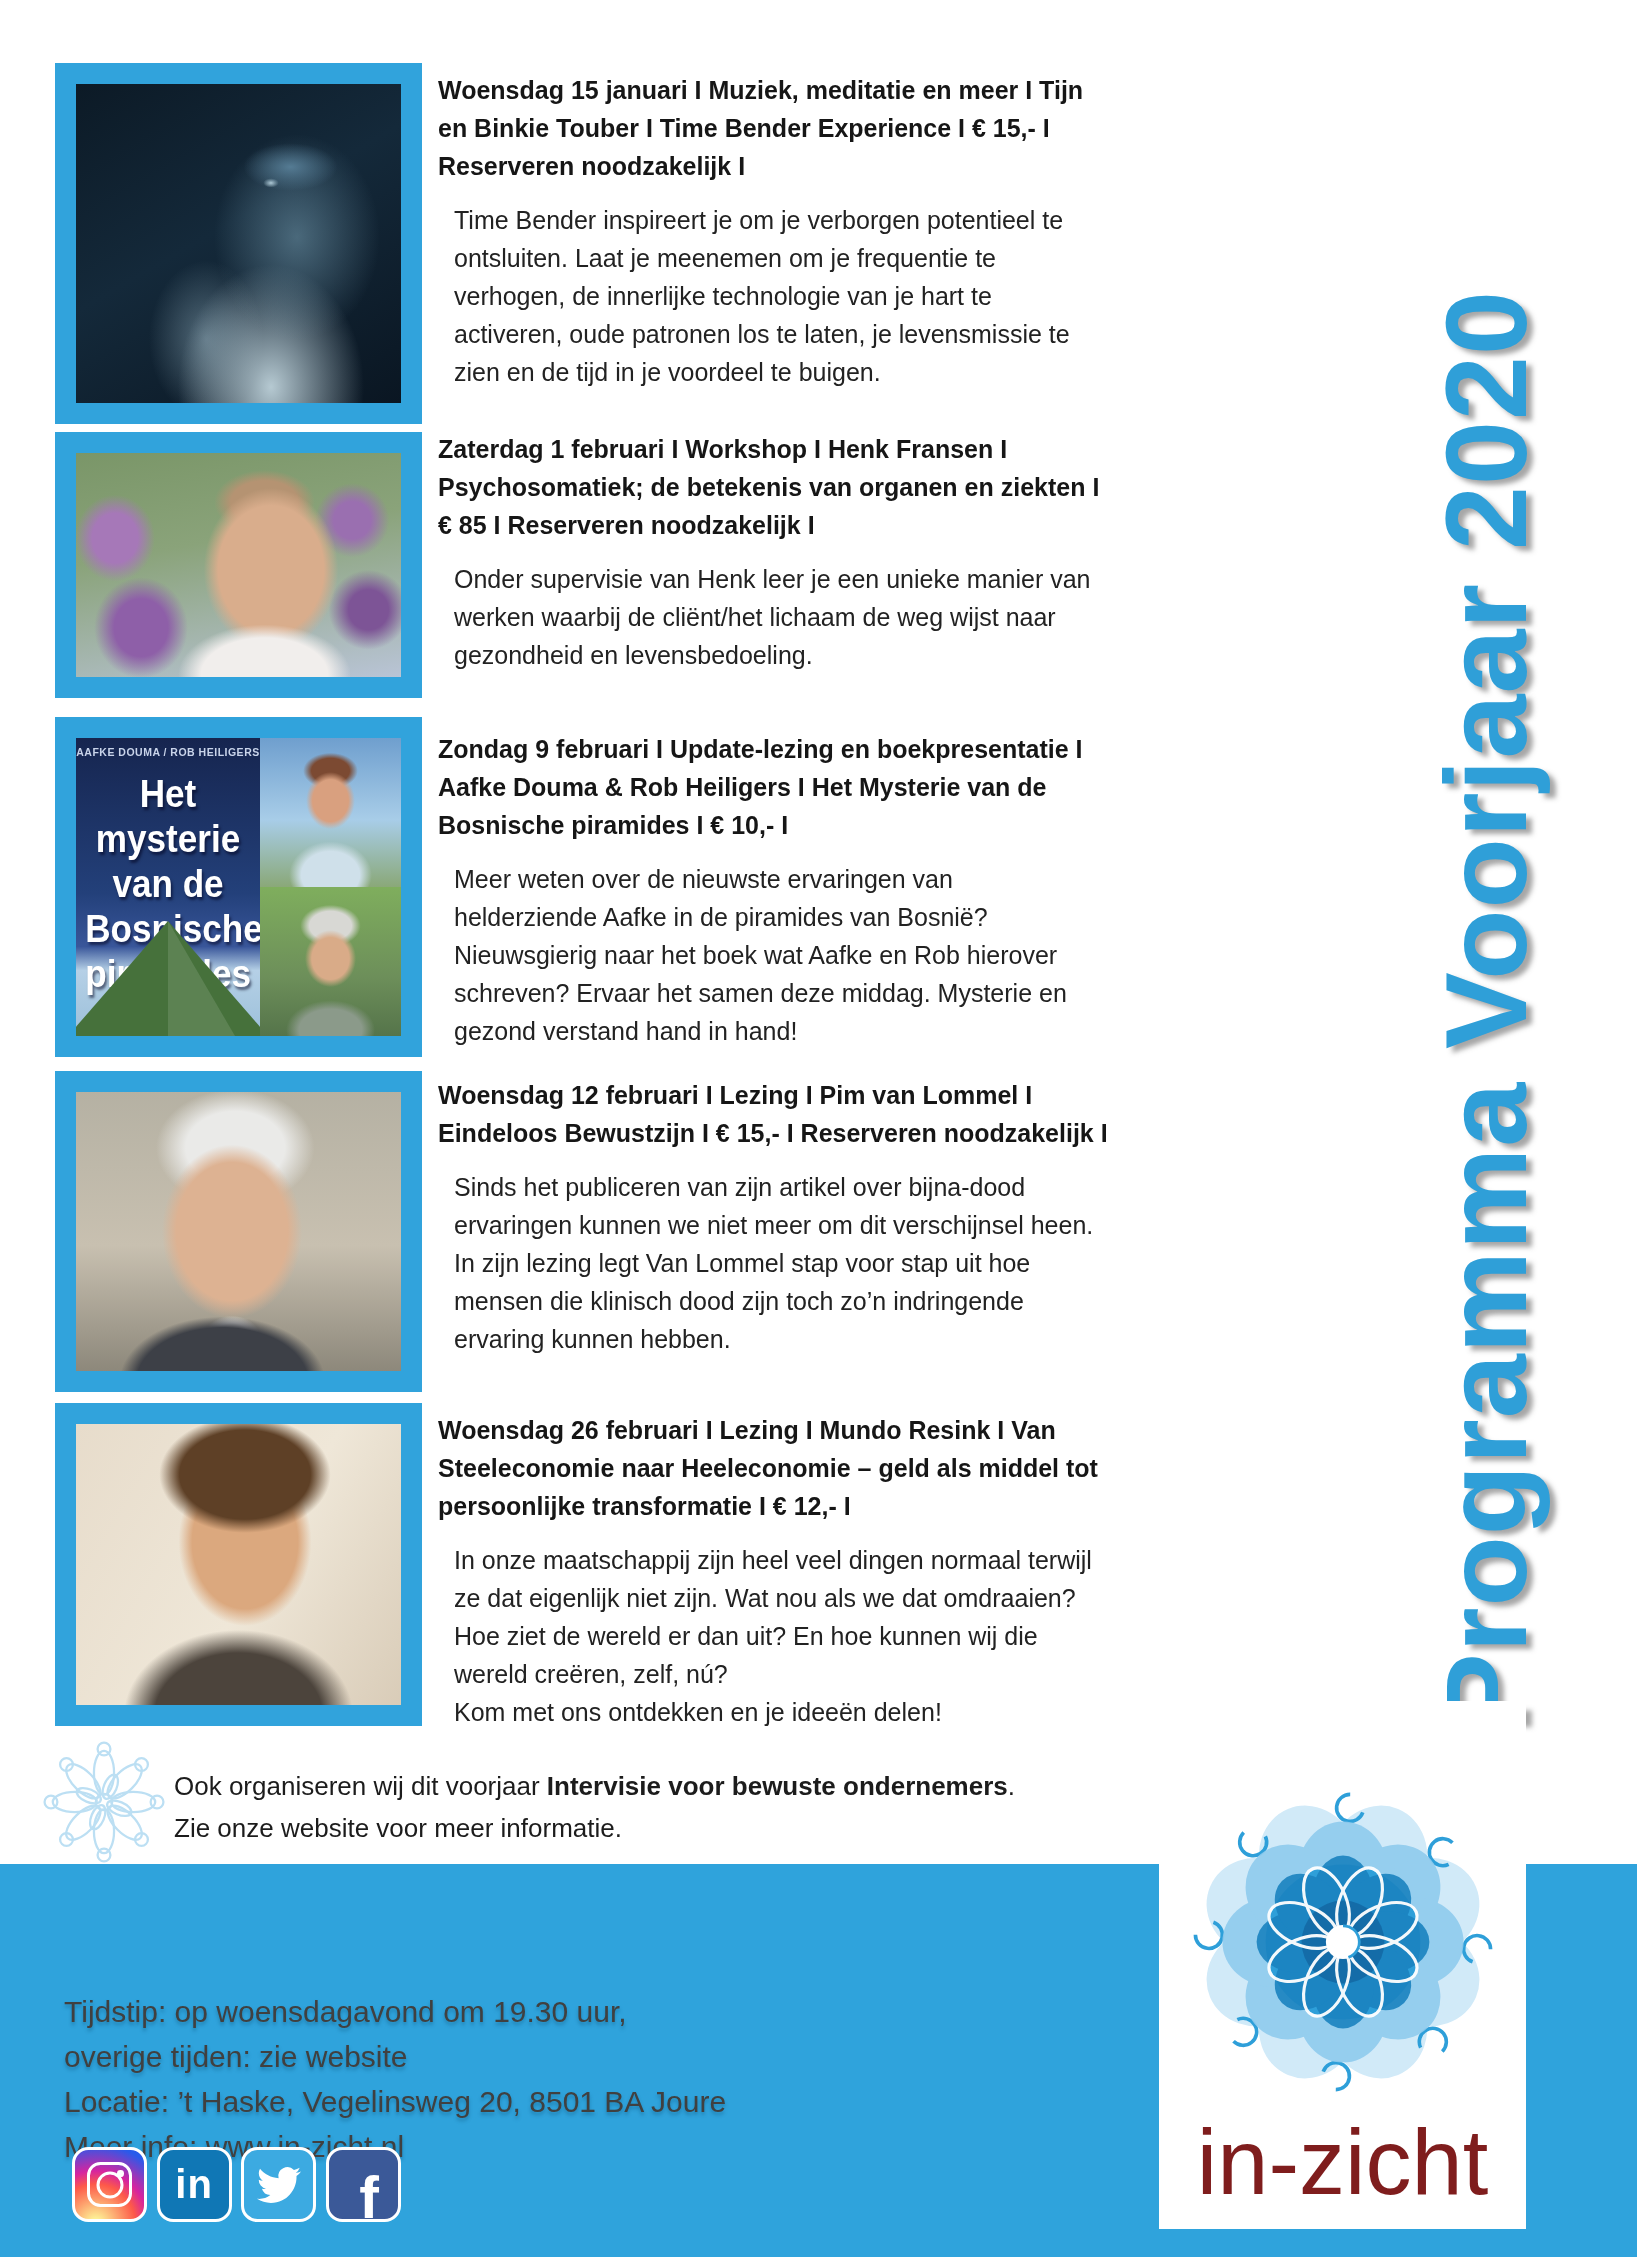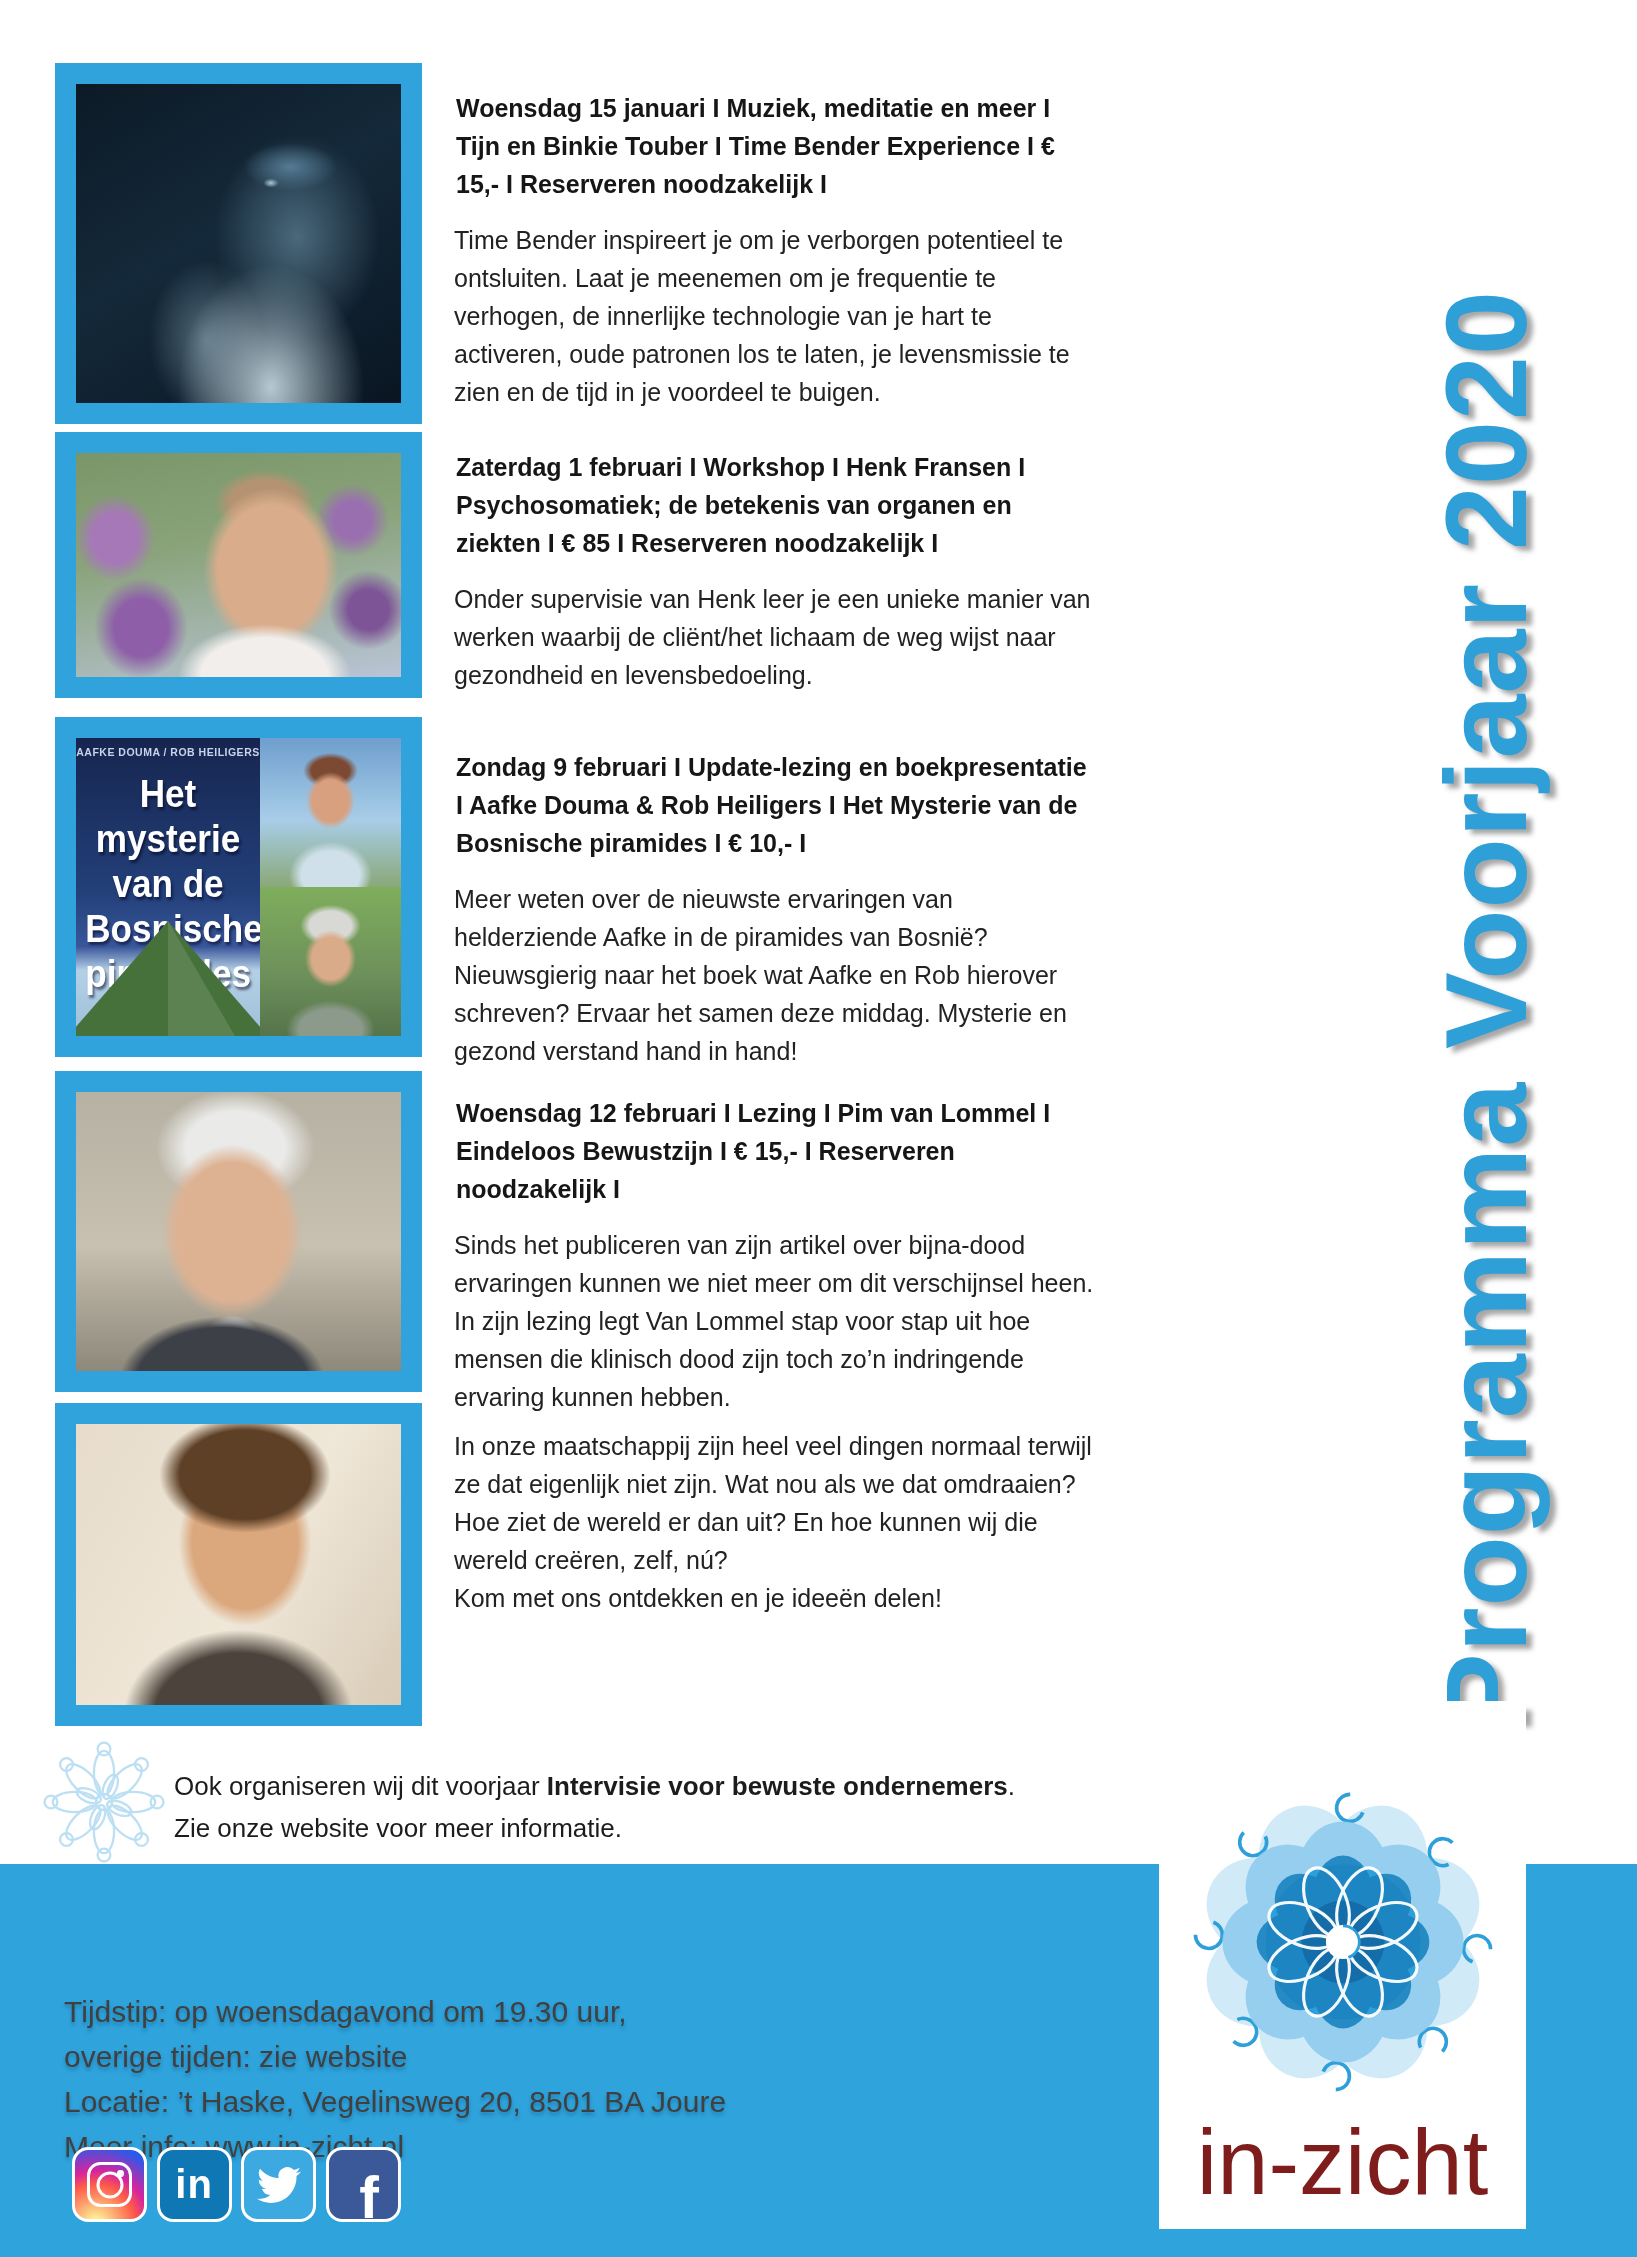--- a/index.html
+++ b/index.html
@@ -61,21 +61,21 @@
      radial-gradient(53px 43px at 50% 92%, #cfe0ea 55%, transparent 78%),
      linear-gradient(180deg,#6f9fce 0%,#a8cde8 55%,#8aa878 100%);}
   .mini-bottom{background:
      radial-gradient(34px 38px at 50% 48%, #d9ab88 55%, transparent 75%),
      radial-gradient(42px 29px at 50% 26%, #d8d8d4 50%, transparent 72%),
      radial-gradient(57px 38px at 50% 96%, #8b9a8a 55%, transparent 78%),
      linear-gradient(180deg,#7fae5d 0%,#6d8f5a 60%,#55744a 100%);}
 
   
   .event{position:absolute;left:438px;width:674px;font-size:25px;line-height:38px;}
-  .etitle{margin:18px;font-weight:700;color:#161616;}
+  .etitle{margin:0;font-weight:700;color:#161616;}
   .ebody{margin:16px;font-weight:400;color:#222;white-space:pre-line;}
   .e1{top:71px;}.e2{top:430px;}.e3{top:730px;}.e4{top:1076px;}.e5{top:1411px;}
 
   
   .vtitle{position:absolute;left:1420px;top:1730px;transform-origin:0 0;transform:rotate(-90deg);
           font-size:115px;font-weight:700;color:#2f9fd8;white-space:nowrap;letter-spacing:1px;
           text-shadow:-4.8px 5.7px 5.7px rgba(80,80,80,.5);}
 
   
   .snowflake{position:absolute;left:40px;top:1738px;}
@@ -148,20 +148,21 @@
   </div>
   <div class="event e3">
     <p class="etitle">Zondag 9 februari I Update-lezing en boekpresentatie I Aafke Douma &amp; Rob Heiligers I Het Mysterie van de Bosnische piramides I € 10,- I</p>
     <p class="ebody">Meer weten over de nieuwste ervaringen van helderziende Aafke in de piramides van Bosnië? Nieuwsgierig naar het boek wat Aafke en Rob hierover schreven? Ervaar het samen deze middag. Mysterie en gezond verstand hand in hand!</p>
   </div>
   <div class="event e4">
     <p class="etitle">Woensdag 12 februari I Lezing I Pim van Lommel I Eindeloos Bewustzijn I € 15,- I Reserveren noodzakelijk I</p>
     <p class="ebody">Sinds het publiceren van zijn artikel over bijna-dood ervaringen kunnen we niet meer om dit verschijnsel heen. In zijn lezing legt Van Lommel stap voor stap uit hoe mensen die klinisch dood zijn toch zo’n indringende ervaring kunnen hebben.</p>
   </div>
   <div class="event e5">
+    <p class="etitle">Woensdag 26 februari I Lezing I Mundo Resink I Van Steeleconomie naar Heeleconomie – geld als middel tot persoonlijke transformatie I € 12,- I</p>
     <p class="ebody">In onze maatschappij zijn heel veel dingen normaal terwijl ze dat eigenlijk niet zijn. Wat nou als we dat omdraaien? Hoe ziet de wereld er dan uit? En hoe kunnen wij die wereld creëren, zelf, nú?
 Kom met ons ontdekken en je ideeën delen!</p>
   </div>
 
   <span class="vtitle">Programma Voorjaar 2020</span>
 
   <svg class="snowflake" width="128" height="128" viewBox="0 0 140 140">
     <g stroke="#b5dcf2" stroke-width="2.5" fill="none" opacity=".9">
       <g>
         <ellipse cx="70" cy="38" rx="11" ry="24"></ellipse>

